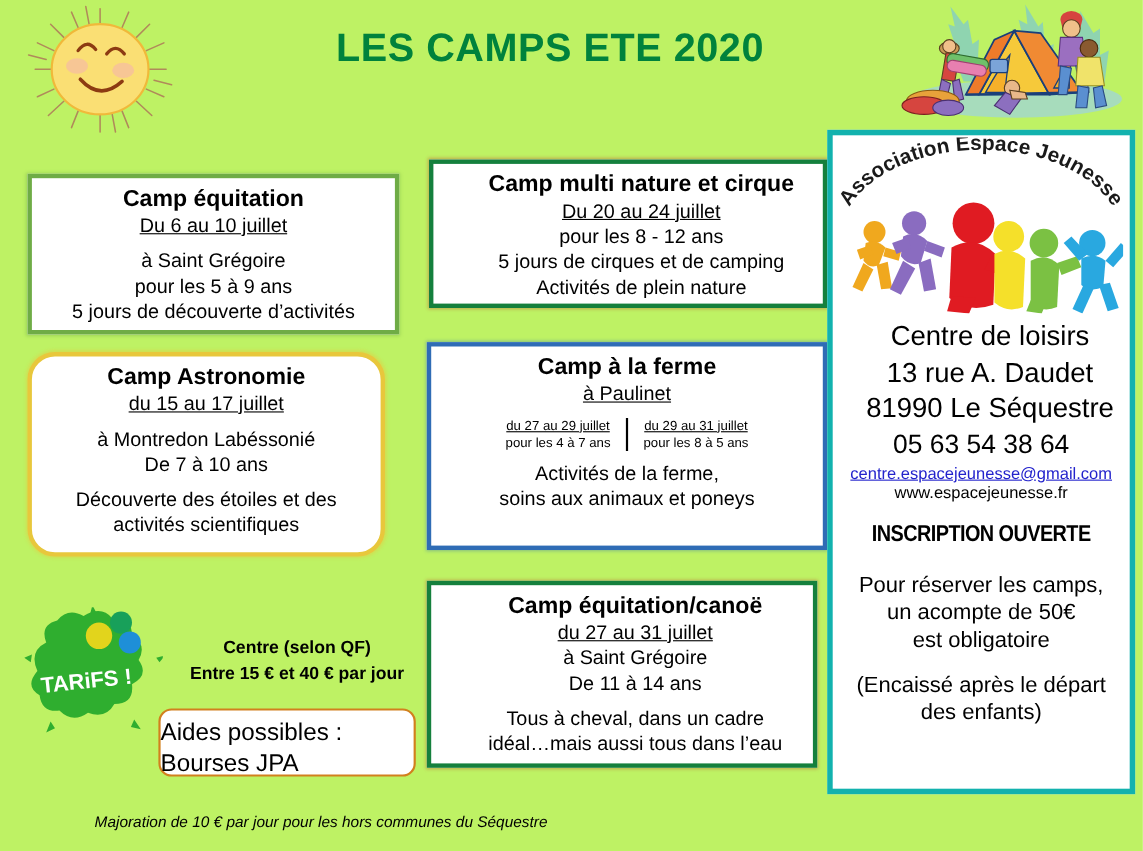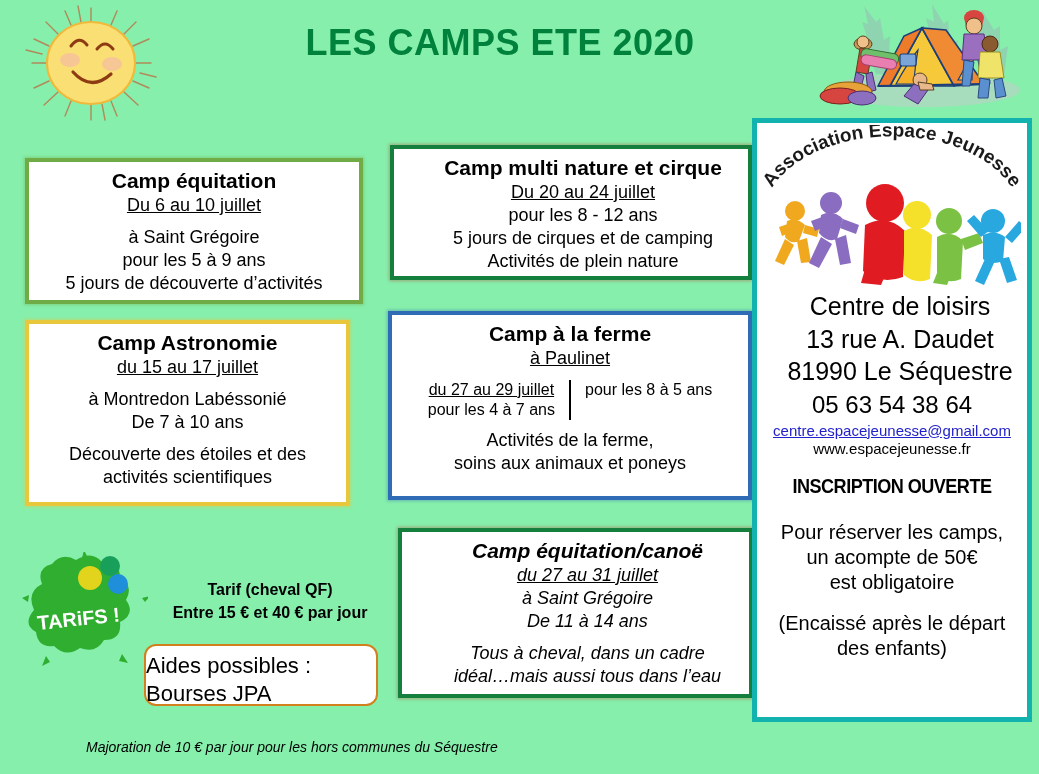--- a/index.html
+++ b/index.html
@@ -8,21 +8,21 @@
     background: #ffffff;
   }
   body {
     font-family: "Liberation Sans", sans-serif;
     color: #000000;
   }
   #poster {
     position: relative;
     width: 1039px;
     height: 774px;
-    background: #86efac;
+    background: #bef264;
     overflow: hidden;
   }
 
   
   .sun {
     position: absolute;
     left: 18px;
     top: 2px;
     width: 146px;
     height: 122px;
@@ -93,21 +93,21 @@
 
   
   .farm-cols {
     display: flex;
     justify-content: center;
     align-items: stretch;
     margin-top: 10px;
   }
   .farm-col {
     padding: 0 12px;
-    font-size: 16px;
+    font-size: 12px;
     line-height: 1.25;
     white-space: nowrap;
   }
   .farm-col .u { text-decoration: underline; }
   .farm-div {
     width: 2px;
     background: #000;
     margin: 0 2px;
   }
 
@@ -308,21 +308,21 @@
 
   <div class="camp-box bd-green" style="left:25px; top:158px; width:338px; height:146px;">
     <div class="b-title">Camp équitation</div>
     <div class="b-line u">Du  6 au 10 juillet</div>
     <div class="b-gap"></div>
     <div class="b-line">à Saint Grégoire</div>
     <div class="b-line">pour les 5 à 9 ans</div>
     <div class="b-line">5 jours de découverte d’activités</div>
   </div>
 
-  <div class="camp-box bd-yellow" style="left:25px; top:320px; width:325px; height:186px;">
+  <div class="camp-box bd-yellow" style="left:25px; top:320px; width:325px; height:186px;border-radius:25px;">
     <div class="b-title">Camp Astronomie</div>
     <div class="b-line u">du 15 au 17  juillet</div>
     <div class="b-gap"></div>
     <div class="b-line">à Montredon Labéssonié</div>
     <div class="b-line">De  7 à 10 ans</div>
     <div class="b-gap"></div>
     <div class="b-line">Découverte des étoiles et des</div>
     <div class="b-line">activités scientifiques</div>
   </div>
 
@@ -337,29 +337,30 @@
   <div class="camp-box bd-blue" style="left:388px; top:311px; width:364px; height:189px;">
     <div class="b-title">Camp à la ferme</div>
     <div class="b-line u">à Paulinet</div>
     <div class="farm-cols">
       <div class="farm-col">
         <div class="u">du 27 au 29 juillet</div>
         <div>pour les 4 à 7 ans</div>
       </div>
       <div class="farm-div"></div>
       <div class="farm-col">
+        <div class="u">du 29 au 31 juillet</div>
         <div>pour les 8 à 5 ans</div>
       </div>
     </div>
     <div class="b-gap"></div>
     <div class="b-line">Activités de la ferme,</div>
     <div class="b-line">soins aux animaux et poneys</div>
   </div>
 
-  <div class="camp-box bd-red" style="left:398px; top:528px; width:355px; height:170px;font-style:italic;">
+  <div class="camp-box bd-red" style="left:388px; top:528px; width:355px; height:170px;">
     <div class="b-title">Camp équitation/canoë</div>
     <div class="b-line u">du 27 au 31 juillet</div>
     <div class="b-line">à Saint Grégoire</div>
     <div class="b-line">De  11 à 14 ans</div>
     <div class="b-gap"></div>
     <div class="b-line">Tous à cheval, dans un cadre</div>
     <div class="b-line">idéal…mais aussi tous dans l’eau</div>
   </div>
 
   <div class="assoc-panel">
@@ -449,21 +450,21 @@
   <svg class="tarif-splat" viewBox="0 0 126 120">
     <path d="M12 58 q-8 -18 8 -26 q-6 -16 10 -20 q10 -12 24 -4 q16 -10 26 2 q18 -2 18 16 q14 8 6 22 q10 14 -6 22 q2 18 -16 18 q-8 14 -24 8 q-14 10 -26 -2 q-16 2 -18 -14 q-14 -8 -2 -22 Z" fill="#2fae2f"></path>
     <path d="M6 50 l-6 -4 7 -3 Z M120 46 l8 -2 -5 6 Z M24 104 l-4 10 8 -4 Z M100 102 l6 9 -9 -2 Z M60 6 l2 -8 4 8 Z" fill="#2fae2f"></path>
     <circle cx="88" cy="14" r="10" fill="#18a05a"></circle>
     <circle cx="68" cy="26" r="12" fill="#e2d41c"></circle>
     <circle cx="96" cy="32" r="10" fill="#1e8fd8"></circle>
     <text x="16" y="78" font-family="'Liberation Sans', sans-serif" font-size="20" font-weight="bold" fill="#ffffff" transform="rotate(-6 16 78)">TARiFS !</text>
   </svg>
 
   <div class="tarif-text">
-    <div>Tarif (cheval QF)</div>
+    <div>Centre (selon QF)</div>
     <div>Entre 15 € et 40 € par jour</div>
   </div>
 
   <div class="aides-box">
     <div>Aides possibles :</div>
     <div>Bourses JPA</div>
   </div>
 
   <div class="footer-note">Majoration de 10 € par jour pour les hors communes du Séquestre</div>
 

